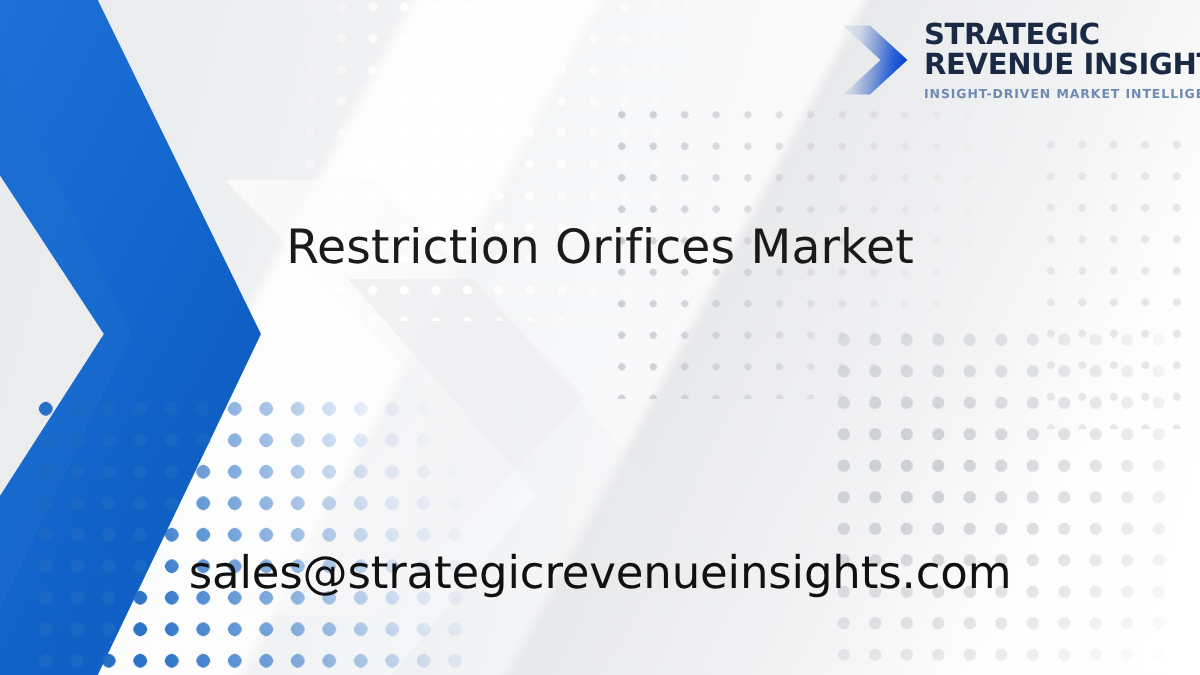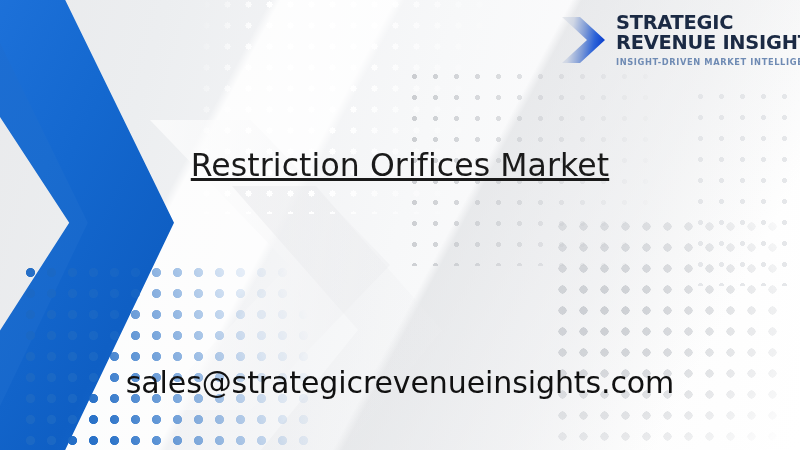--- a/index.html
+++ b/index.html
@@ -169,21 +169,20 @@
   
   .title {
     position: absolute;
     left: 0; right: 0;
     top: 147px;
     text-align: center;
     font-size: 31.5px;
     font-weight: 400;
     color: #1a1a1a;
     letter-spacing: 0.1px;
-    text-decoration: underline;
   }
   .email {
     position: absolute;
     left: 0; right: 0;
     top: 365px;
     text-align: center;
     font-size: 30px;
     font-weight: 400;
     color: #111111;
     letter-spacing: -0.1px;

